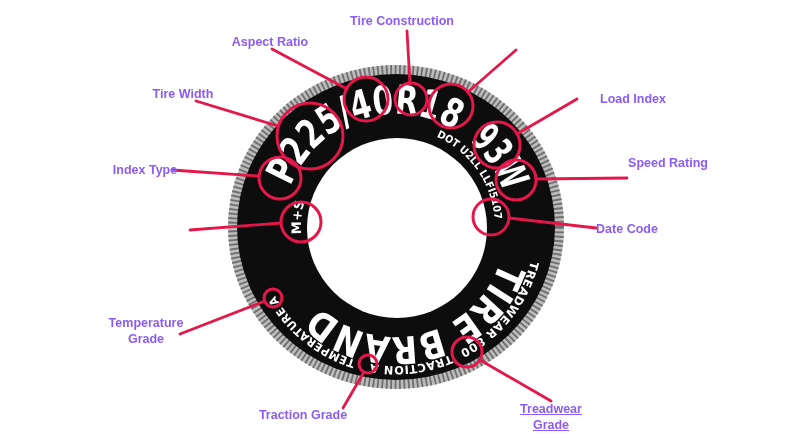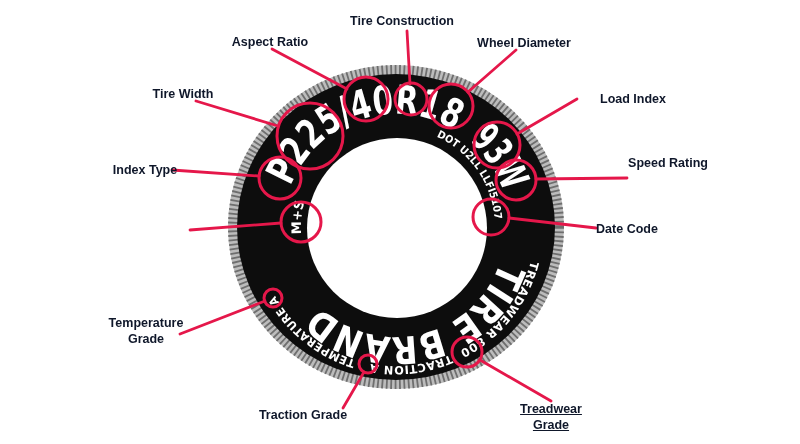--- a/index.html
+++ b/index.html
@@ -10,21 +10,21 @@
     overflow:hidden;
     font-family:"Liberation Sans", sans-serif;
   }
   .stage svg{position:absolute;left:0;top:0;}
   .label{
     position:absolute;
     transform:translateX(-50%);
     font-family:"Liberation Sans", sans-serif;
     font-size:12.5px;
     font-weight:700;
-    color:#0f172a;
+    color:#8b5cf6;
     text-align:center;
     line-height:1.3;
     white-space:nowrap;
   }
   .label span{display:block;}
   .tire-text{
     font-family:"DejaVu Sans", sans-serif;
     font-weight:bold;
     fill:#ffffff;
   }
@@ -114,23 +114,20 @@
       <line class="connector" x1="551" y1="401" x2="480" y2="360"></line>
     </g>
   </svg>
 
   <div class="label" style="left:402px;top:13px;">
       <span>Tire Construction</span>
     </div>
   <div class="label" style="left:270px;top:34px;">
       <span>Aspect Ratio</span>
     </div>
-  <div class="label" style="left:524px;top:35px;">
-      <span>Wheel Diameter</span>
-    </div>
   <div class="label" style="left:183px;top:86px;">
       <span>Tire Width</span>
     </div>
   <div class="label" style="left:609px;top:91px;padding-left:48px;">
       <span>Load Index</span>
     </div>
   <div class="label" style="left:145px;top:162px;">
       <span>Index Type</span>
     </div>
   <div class="label" style="left:668px;top:155px;">

